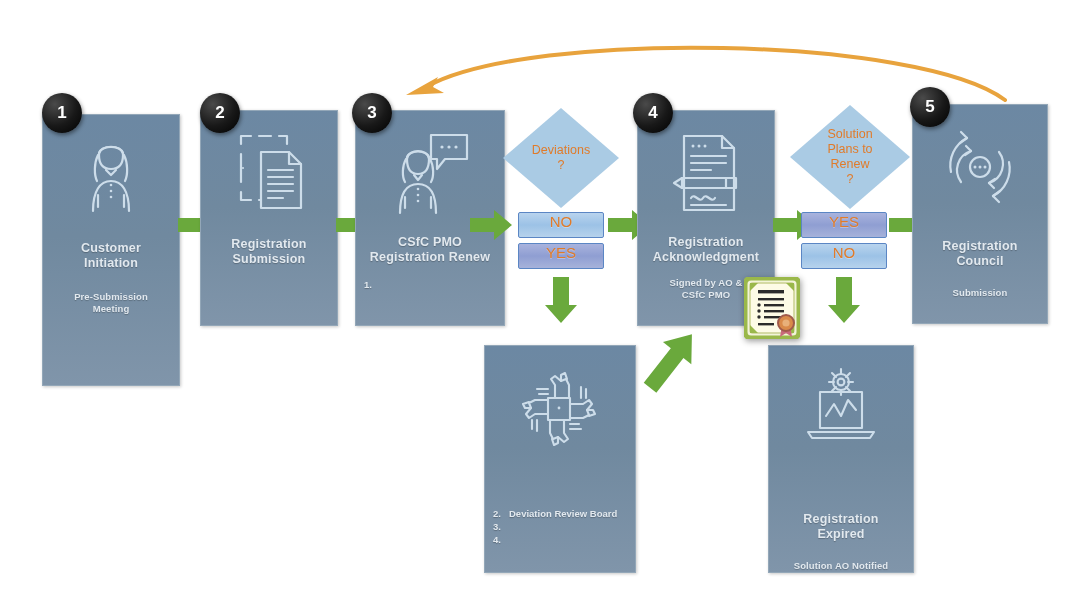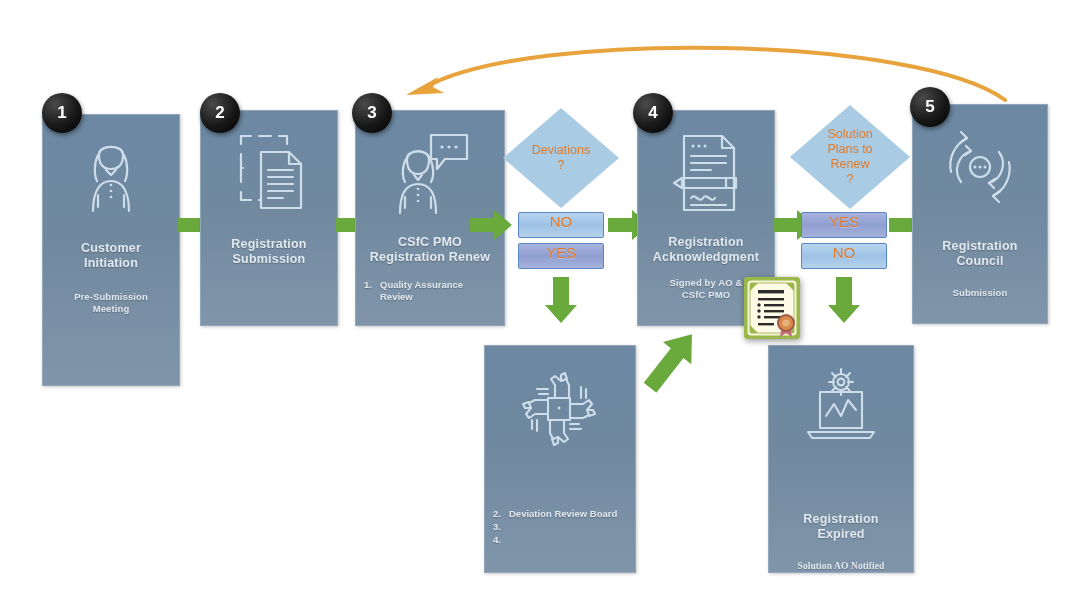--- a/index.html
+++ b/index.html
@@ -234,21 +234,20 @@
           <circle cx="31" cy="66" r="1.3" fill="#cdddea" stroke="none"></circle>
           <circle cx="31" cy="72" r="1.3" fill="#cdddea" stroke="none"></circle>
         </g>
       </svg>
     </div>
     <div class="title" style="margin-top:14px;">CSfC PMO</div>
     <div class="title">Registration Renew</div>
     <div class="numlist" style="margin-top:14px;">
       <div class="li">
         <span class="n">1.</span>
-        <span class="t">Quality Assurance Review</span>
       </div>
     </div>
   </div>
   <div class="badge" style="left:352px; top:93px;">
     <span>3</span>
   </div>
 
   <div class="arrow" style="left:470px; top:208px; width:44px; height:34px;">
     <svg width="44" height="34" viewBox="0 0 44 34">
       <path d="M0 10 L24 10 L24 2 L42 17 L24 32 L24 24 L0 24 Z" fill="#6aa93c"></path>
@@ -449,16 +448,16 @@
                    M34 7 L38 11 M48 21 L52 25 M34 25 L38 21 M48 11 L52 7"></path>
           <path d="M22 26 L64 26 L64 62 L22 62 Z"></path>
           <path d="M10 66 L76 66 L72 72 L14 72 Z"></path>
           <path d="M30 66 L56 66"></path>
           <path d="M28 50 L36 38 L43 50 L50 34 L58 44"></path>
         </g>
       </svg>
     </div>
     <div class="title" style="margin-top:58px;">Registration</div>
     <div class="title">Expired</div>
-    <div class="sub" style="margin-top:18px;font-family:Liberation Serif, serif;">Solution AO Notified</div>
+    <div class="sub" style="margin-top:18px;">Solution AO Notified</div>
   </div>
 
 </div>
 
 </body></html>

